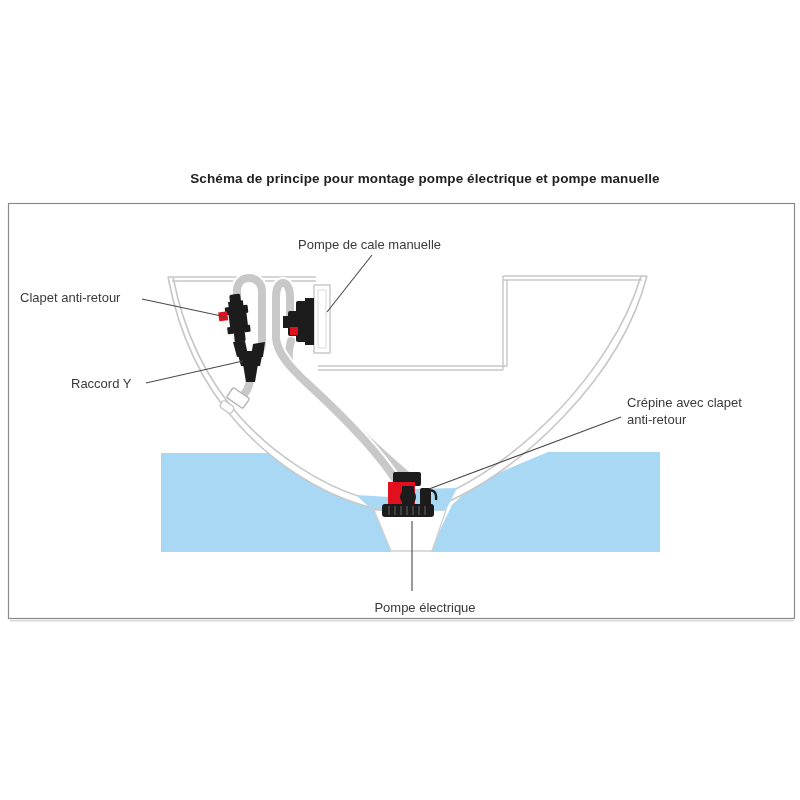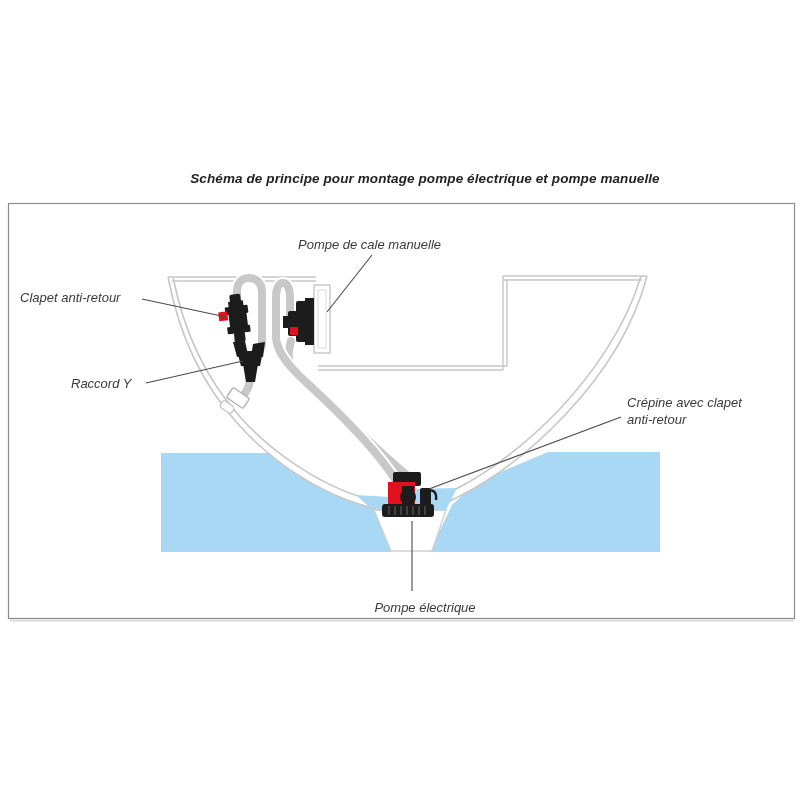--- a/index.html
+++ b/index.html
@@ -4,21 +4,21 @@
 <style>
   html, body {
     margin: 0;
     padding: 0;
     width: 800px;
     height: 800px;
     background: #ffffff;
     overflow: hidden;
     font-family: "Liberation Sans", sans-serif;
   }
-  .page { position: relative; width: 741px; height: 800px; background:#fff;font-style:italic; }
+  .page { position: relative; width: 741px; height: 800px; background:#fff; }
   .title {
     position: absolute;
     left: 25px; top: 171px; width: 800px;
     text-align: center;
     font-size: 13.5px;
     font-weight: bold;
     color: #222222;
     letter-spacing: 0.1px;
   }
   svg.diagram { position: absolute; left: 0; top: 0; }

